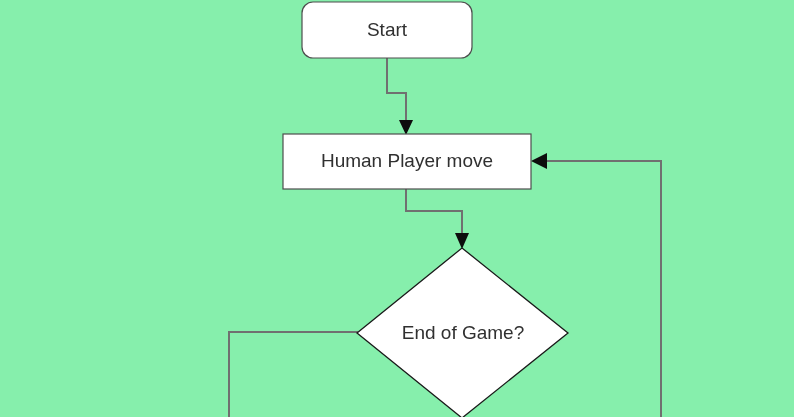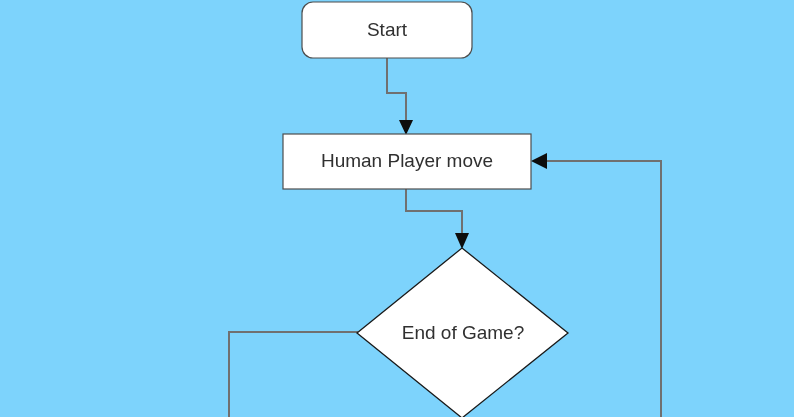--- a/index.html
+++ b/index.html
@@ -8,21 +8,21 @@
     padding: 0;
     background: #ffffff;
   }
   body {
     font-family: "Liberation Sans", sans-serif;
   }
   #canvas {
     position: relative;
     width: 794px;
     height: 417px;
-    background: #7dd3fc;
+    background: #86efac;
     overflow: hidden;
   }
   #flow-svg {
     position: absolute;
     top: 0;
     left: 0;
     width: 794px;
     height: 417px;
     display: block;
   }

